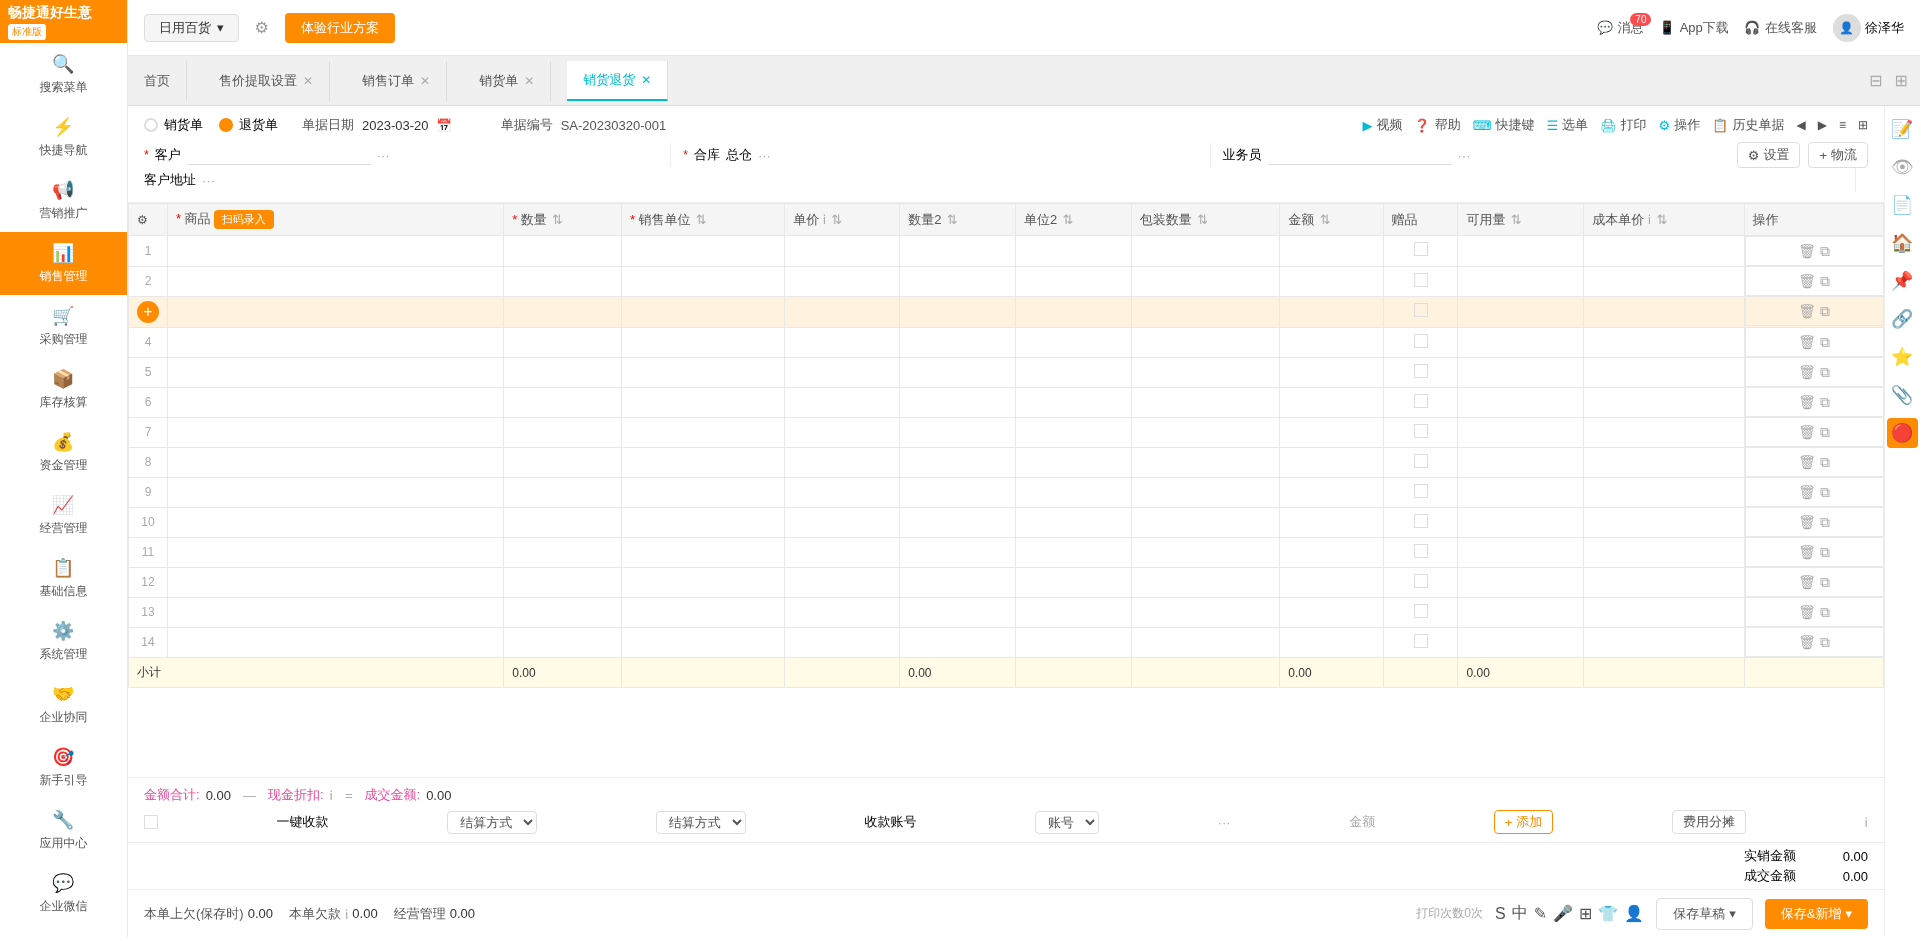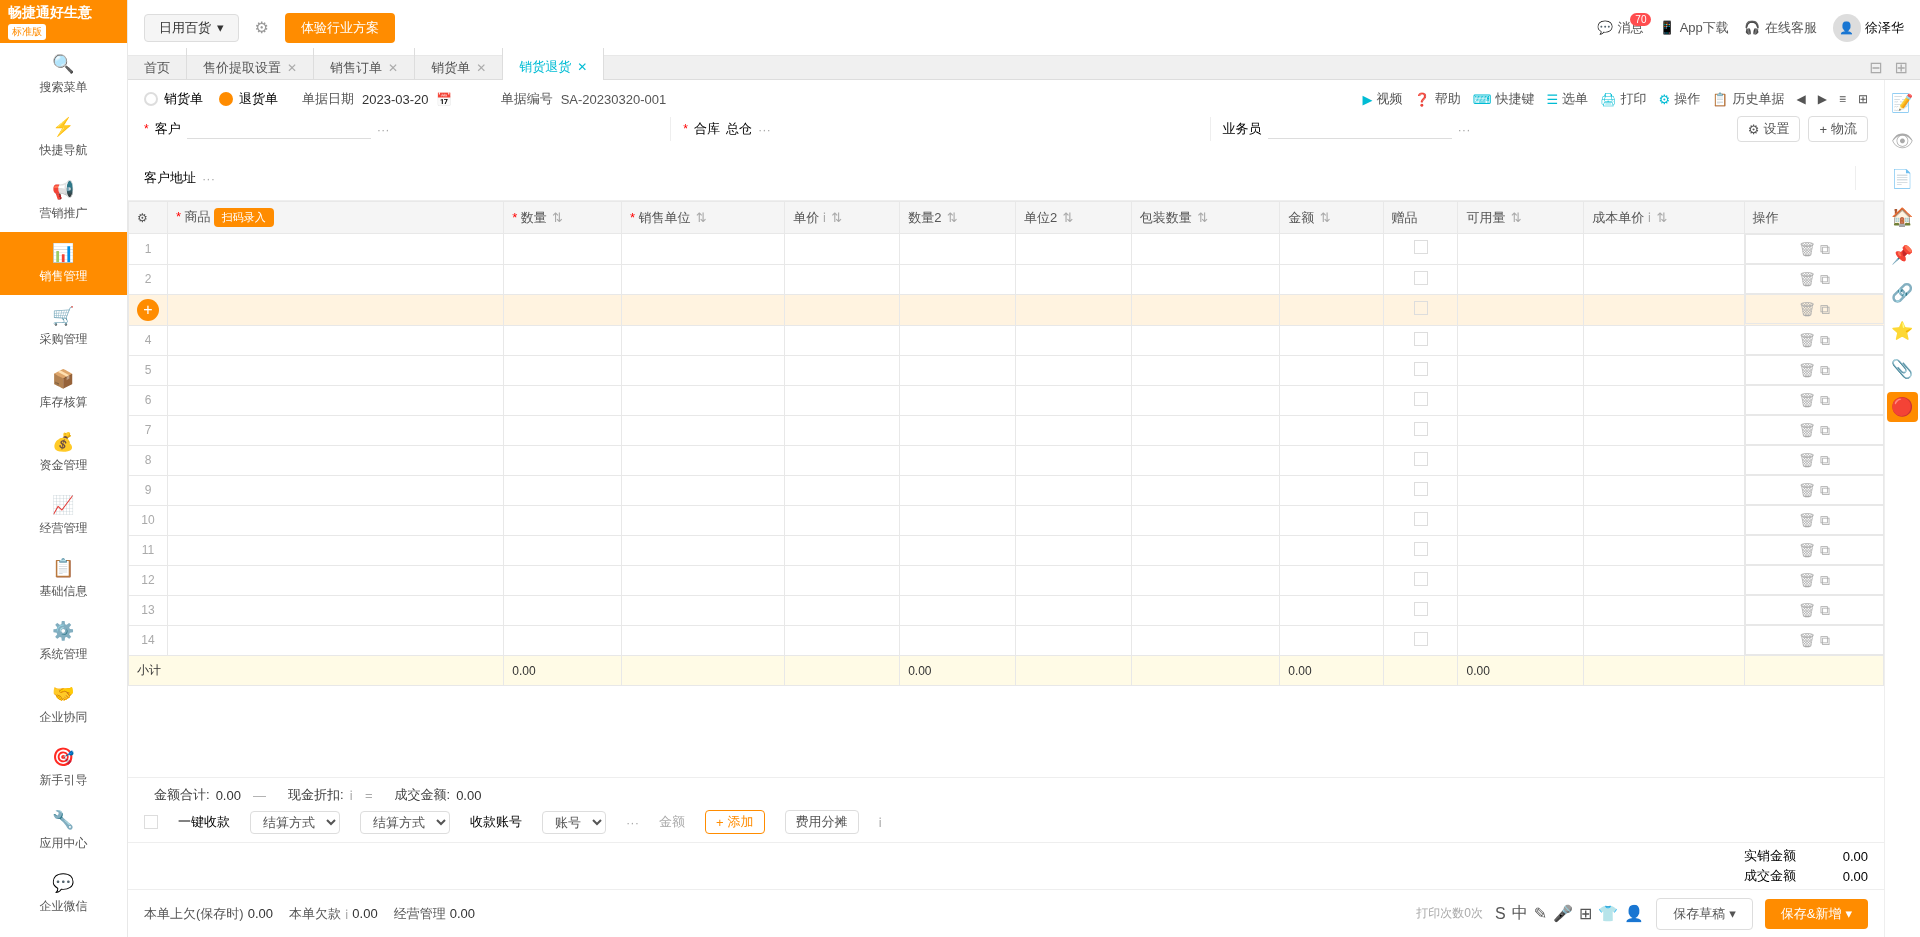--- a/index.html
+++ b/index.html
@@ -26,21 +26,21 @@
     .topbar-gear { color: #999; cursor: pointer; font-size: 16px; padding: 4px; }
     .topbar-trial-btn { background: #ff8c00; color: #fff; border: none; padding: 6px 16px; border-radius: 4px; cursor: pointer; font-size: 13px; }
     .topbar-right { display: flex; align-items: center; gap: 16px; }
     .topbar-msg { display: flex; align-items: center; gap: 4px; cursor: pointer; color: #555; position: relative; }
     .topbar-badge { background: #ff4d4f; color: #fff; font-size: 10px; padding: 1px 5px; border-radius: 10px; position: absolute; top: -6px; right: -8px; }
     .topbar-link { color: #555; cursor: pointer; display: flex; align-items: center; gap: 4px; }
     .topbar-user { display: flex; align-items: center; gap: 4px; cursor: pointer; }
     .topbar-avatar { width: 28px; height: 28px; border-radius: 50%; background: #ddd; display: flex; align-items: center; justify-content: center; font-size: 12px; color: #666; }
 
     
-    .tabbar { height: 24px; background: #f0f0f0; display: flex; align-items: center; padding: 0 0 0 0; flex-shrink: 0; border-bottom: 1px solid #ddd; }
+    .tabbar { height: 50px; background: #f0f0f0; display: flex; align-items: center; padding: 0 0 0 0; flex-shrink: 0; border-bottom: 1px solid #ddd; gap: 16px; }
     .tab { display: flex; align-items: center; gap: 6px; padding: 0 16px; height: 40px; cursor: pointer; font-size: 13px; color: #555; border-right: 1px solid #ddd; position: relative; }
     .tab.active { background: #fff; color: #00bcd4; border-bottom: 2px solid #00bcd4; }
     .tab .close-icon { color: #aaa; font-size: 12px; cursor: pointer; }
     .tab.active .close-icon { color: #00bcd4; }
     .tab-actions { margin-left: auto; display: flex; align-items: center; gap: 4px; padding-right: 8px; }
     .tab-action-btn { background: none; border: none; cursor: pointer; color: #aaa; font-size: 16px; padding: 4px; }
 
     
     .content { flex: 1; display: flex; flex-direction: column; overflow: hidden; background: #fff; }
 
@@ -77,25 +77,25 @@
     .checkbox { width: 14px; height: 14px; border: 1px solid #ddd; display: inline-block; cursor: pointer; }
     .action-cell { display: flex; align-items: center; gap: 4px; justify-content: center; }
     .action-btn { background: none; border: none; cursor: pointer; color: #aaa; font-size: 14px; }
     .add-row-btn { background: #ff8c00; color: #fff; border: none; border-radius: 50%; width: 22px; height: 22px; cursor: pointer; font-size: 16px; display: flex; align-items: center; justify-content: center; }
     .subtotal-row td { background: #fffbe6; font-weight: 500; color: #333; }
 
     
     .footer { padding: 8px 16px; border-top: 1px solid #eee; flex-shrink: 0; }
     .footer-row1 { display: flex; align-items: center; gap: 12px; margin-bottom: 6px; }
     .footer-amount { display: flex; align-items: center; gap: 6px; }
-    .footer-label { color: #404040; margin-left: 10px; }
+    .footer-label { color: #ec4899; }
     .footer-value { color: #333; font-weight: 500; }
     .footer-dash { color: #aaa; }
     .footer-eq { color: #aaa; }
-    .footer-row2 { display: flex; align-items: center; gap: 20px; }
+    .footer-row2 { display: flex; align-items: center; gap: 20px; justify-content: space-between; }
     .footer-checkbox { width: 14px; height: 14px; border: 1px solid #ddd; display: inline-block; cursor: pointer; }
     .footer-select { border: 1px solid #ddd; border-radius: 4px; padding: 2px 8px; color: #555; background: #fff; cursor: pointer; }
     .footer-dots { color: #aaa; cursor: pointer; }
     .add-fee-btn { background: #fff; border: 1px solid #ff8c00; color: #ff8c00; border-radius: 4px; padding: 2px 10px; cursor: pointer; display: flex; align-items: center; gap: 4px; }
     .fee-split-btn { background: #fff; border: 1px solid #ddd; border-radius: 4px; padding: 2px 10px; cursor: pointer; color: #555; }
 
     
     .bottom-bar { height: 48px; background: #fff; display: flex; align-items: center; justify-content: space-between; padding: 0 16px; border-top: 1px solid #eee; flex-shrink: 0; }
     .bottom-info { display: flex; align-items: flex-end; gap: 16px; color: #555; font-size: 12px; }
     .bottom-info-item { display: flex; align-items: center; gap: 4px; }
@@ -339,21 +339,21 @@
                 <span>⚙</span>
                 <span>设置</span>
               </button>
               <button class="btn-add-logistics">
                 <span>+</span>
                 <span>物流</span>
               </button>
             </div>
           </div>
 
-          <div style="display:flex;align-items:center;gap:0;margin-top:24px;">
+          <div style="display:flex;align-items:center;gap:0;margin-top:0;">
             <div style="display:flex;align-items:center;gap:6px;flex:1;">
               <span>客户地址</span>
               <span style="color:#aaa;cursor:pointer;">···</span>
             </div>
             <div class="form-divider"></div>
           </div>
         </div>
 
         <div class="table-container">
           <table>

